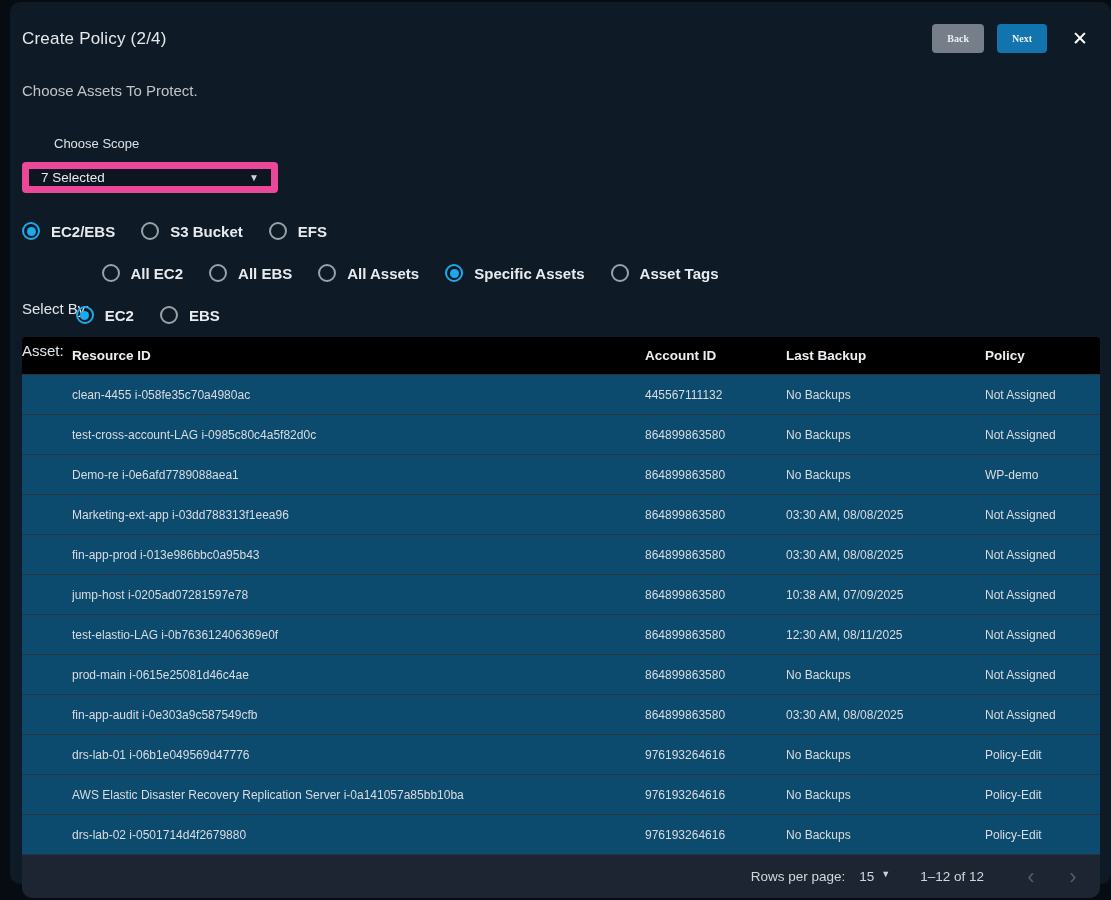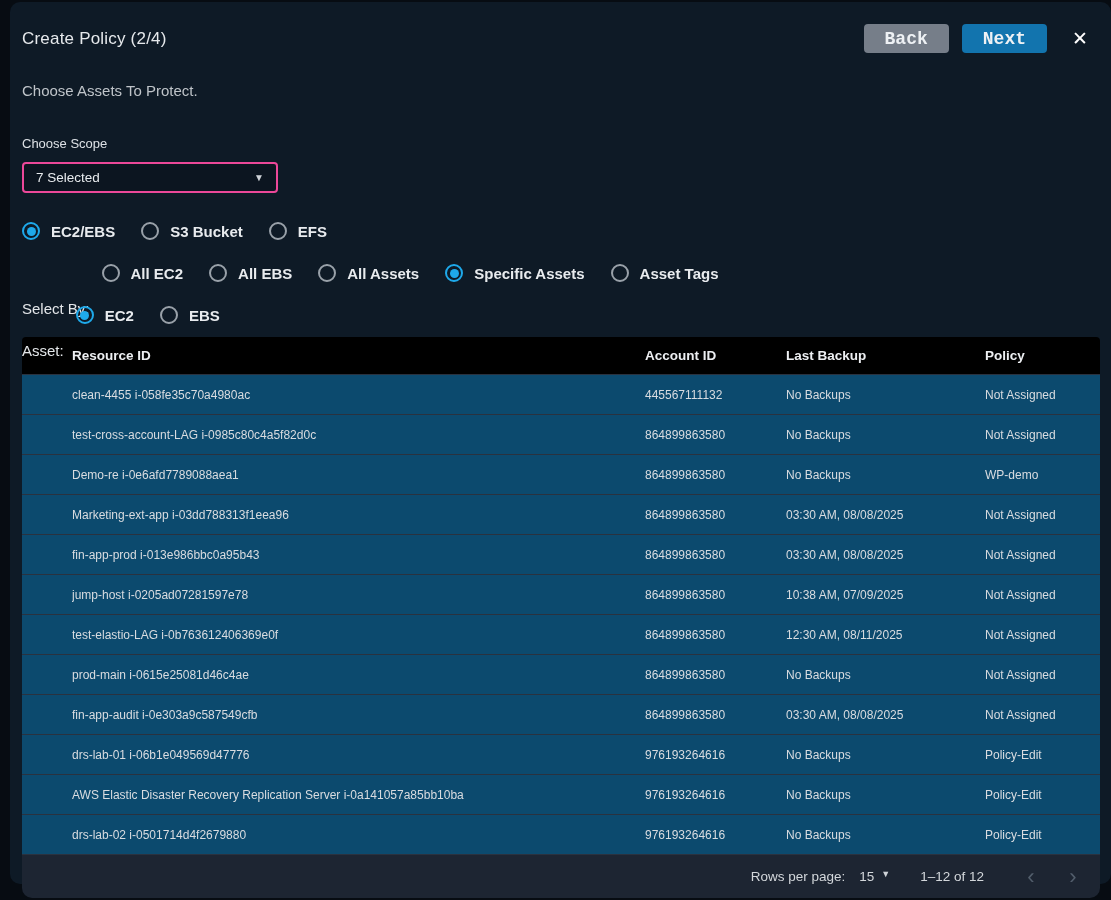--- a/index.html
+++ b/index.html
@@ -15,36 +15,36 @@
     background:#0e1a26;
     border-radius:10px;
   }
   
   .dlg-header {
     display:flex; align-items:center;
     padding:22px 20px 0 12px;
   }
   .dlg-title { font-size:17px; font-weight:400; letter-spacing:.2px; color:#e6e9ec; flex:1; }
   .btn {
-    border:none; border-radius:4px; height:29px; padding:0 21px;
-    font-family:Liberation Mono, monospace; font-size:18px; font-weight:700;
+    border:none; border-radius:4px; height:29px; padding:0 15px;
+    font-family:Liberation Serif, serif; font-size:10px; font-weight:700;
     color:#eef1f4; cursor:pointer;
   }
   .btn-back { background:#767e89; margin-right:13px; }
   .btn-next { background:#1274ae; }
   .close-x {
     margin-left:22px; font-size:19px; color:#fff; cursor:pointer;
     width:22px; text-align:center; line-height:22px; font-weight:400;
   }
   
   .subtitle { padding:0 12px; margin-top:29px; font-size:15px; color:#bfc4c9; }
-  .scope-label { padding:0 12px; margin-top:37px; font-size:13px; color:#dde1e5; }
+  .scope-label { padding:0 12px; margin-top:37px; font-size:13px; color:#dde1e5;margin-left:32px; }
   .scope-select {
     margin:11px 12px 0 12px; width:256px; height:31px;
-    background:#0c1520; border:2px solid #ec4899; border-radius:4px;
+    background:#0c1520; border:7px solid #ec4899; border-radius:4px;
     display:flex; align-items:center; padding:0 12px; cursor:pointer;
   }
   .scope-select .val { flex:1; font-size:13.5px; color:#e8ebee; }
   .scope-select .caret { font-size:10px; color:#cfd3d8; }
   
   .radio-row {
     display:flex; padding:0 12px; margin-top:14px; height:28px;
   }
   .radio-row.first { margin-top:24px; }
   .group-label { font-size:15px; color:#e3e6e9; margin-right:12px; font-weight:400;margin-top:41px; }

